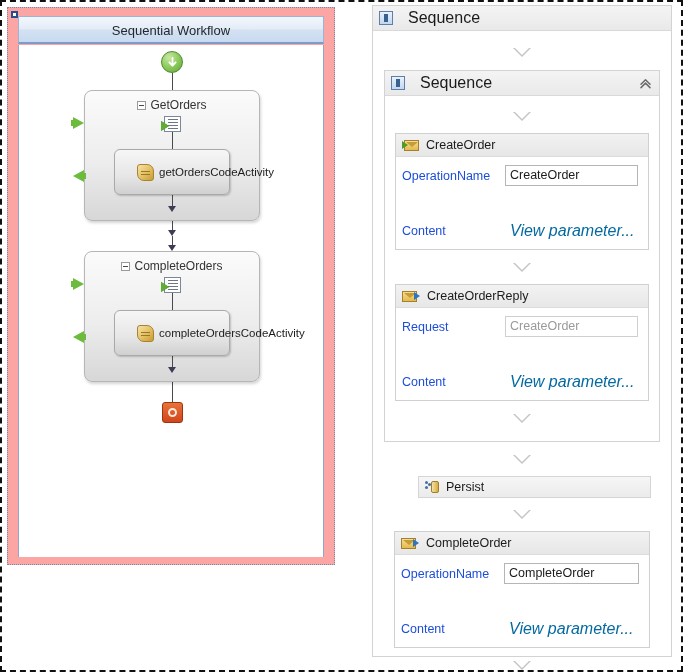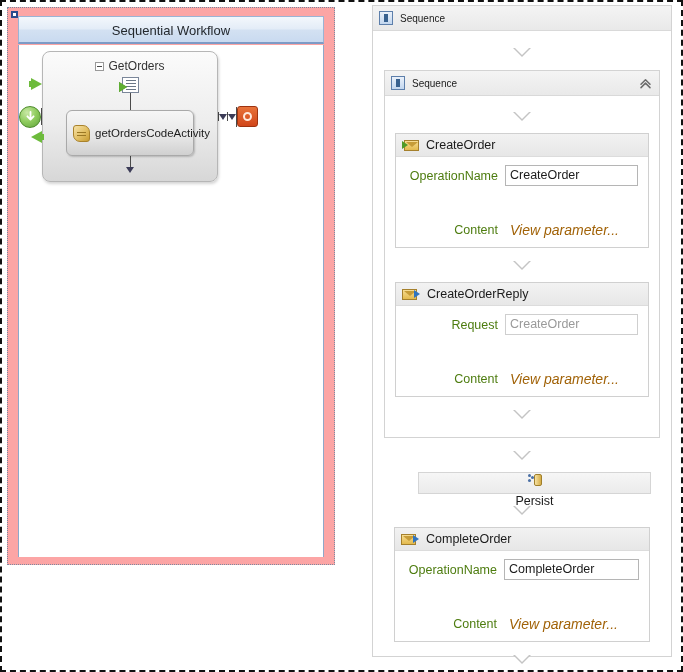--- a/index.html
+++ b/index.html
@@ -45,21 +45,21 @@
   }
   #wf-canvas{
     position:absolute;left:10px;top:37px;width:306px;height:512px;
     background:#ffffff;
     border-left:1px solid #8fa8c9;
     border-right:1px solid #8fa8c9;
     box-sizing:border-box;
   }
   .wf-col{
     position:absolute;left:0;top:0;width:306px;
-    display:flex;flex-direction:row;align-items:center;
+    display:flex;flex-direction:column;align-items:center;
   }
 
   
   .start-dot{
     width:22px;height:22px;border-radius:50%;
     background:radial-gradient(circle at 35% 28%,#c9e8a6 0%,#8fcc5e 48%,#5fa33a 100%);
     border:1px solid #4e8c2d;
     display:flex;align-items:center;justify-content:center;
     box-sizing:border-box;
   }
@@ -96,26 +96,26 @@
   .comp-head{font-size:12px;color:#333;display:flex;align-items:center;gap:4px;}
   .expander{
     width:9px;height:9px;border:1px solid #9a9a9a;background:#fff;
     display:inline-flex;align-items:center;justify-content:center;
     box-sizing:border-box;
   }
   .expander b{display:block;width:5px;height:1px;background:#4a4a4a;}
 
   
   .code-act{
-    position:relative;width:128px;min-height:46px;border-radius:6px;
+    position:relative;width:116px;min-height:46px;border-radius:6px;
     background:linear-gradient(to bottom,#f6f6f6 0%,#e6e6e6 60%,#d0d0d0 100%);
     border:1px solid #a9a9a9;
     box-shadow:1px 1px 2px rgba(0,0,0,.2);
     display:flex;align-items:center;gap:5px;
-    padding:4px 6px;box-sizing:border-box;
+    padding:4px 22px;box-sizing:border-box;
   }
   .code-act span{font-size:11.5px;line-height:14px;color:#1d1d1d;}
 
   
   .scroll-ic{
     width:17px;height:17px;flex:none;position:relative;
     background:linear-gradient(135deg,#f6e2a8 0%,#e2bf63 55%,#c79c33 100%);
     border-radius:3px 7px 3px 7px;border:1px solid #a9822b;
     box-sizing:border-box;
   }
@@ -177,21 +177,21 @@
     box-sizing:border-box;
   }
   .seq-outer{
     border:1px solid #d3d3d3;background:#ffffff;box-sizing:border-box;
   }
   .seq-head{
     height:25px;background:linear-gradient(to bottom,#f4f4f4 0%,#e9e9e9 100%);
     border-bottom:1px solid #d9d9d9;
     display:flex;align-items:center;gap:7px;padding:0 6px;box-sizing:border-box;
   }
-  .seq-head .ttl{font-size:10px;color:#1b1b1b;}
+  .seq-head .ttl{font-size:16px;color:#1b1b1b;margin-left:8px;}
   .seq-ic{
     width:14px;height:14px;flex:none;position:relative;
     background:linear-gradient(to bottom,#eaf1fa,#c3d7ef);
     border:1px solid #5d7fab;box-sizing:border-box;
   }
   .seq-ic:after{
     content:"";position:absolute;left:4px;top:2px;width:4px;height:8px;
     background:#38618f;
   }
   .chev-up{
@@ -217,31 +217,31 @@
   .msg-head{
     height:23px;background:linear-gradient(to bottom,#f2f2f2,#e7e7e7);
     border-bottom:1px solid #dcdcdc;
     display:flex;align-items:center;gap:7px;padding:0 6px;box-sizing:border-box;
     font-size:12.5px;color:#1b1b1b;
   }
   .msg-body{padding:8px 10px 9px 6px;}
   .frow{display:flex;align-items:center;margin-bottom:6px;}
   .frow:last-child{margin-bottom:0;margin-top:36px;}
   .flabel{
-    width:96px;text-align:right;padding-right:7px;
-    font-size:12.5px;color:#4d7c0f;flex:none;
+    width:96px;padding-right:7px;
+    font-size:12.5px;color:#1d4ed8;flex:none;
   }
   .ftext{
     flex:1;height:21px;line-height:19px;box-sizing:border-box;
     border:1px solid #b5b5b5;background:#ffffff;
     padding:0 4px;font-size:12.5px;color:#1b1b1b;
   }
   .ftext.ghost{color:#9a9a9a;border-color:#cfcfcf;}
   .fplaceholder{
-    flex:1;font-size:14px;color:#a16207;font-style:italic;padding-left:5px;
+    flex:1;font-size:16px;color:#0369a1;font-style:italic;padding-left:5px;
   }
   
   .env{
     width:15px;height:11px;flex:none;position:relative;
     background:linear-gradient(to bottom,#f7dd93,#e3ba4e);
     border:1px solid #a5802c;box-sizing:border-box;
   }
   .env:after{
     content:"";position:absolute;left:1px;top:1px;
     width:0;height:0;border-left:6px solid transparent;
@@ -327,20 +327,42 @@
         <div class="arrow-down"></div>
       </div>
 
       <div class="connector" style="height:9px;"></div>
       <div class="arrow-down"></div>
 
 
       <div class="connector" style="height:9px;"></div>
       <div class="arrow-down"></div>
 
+      <div class="comp-act">
+        <span class="sarrow right" style="left:-12px;top:26px;"></span>
+        <span class="sarrow left" style="left:-12px;top:79px;"></span>
+
+        <div class="comp-head">
+          <span class="expander">
+              <b></b>
+            </span>
+          <span>CompleteOrders</span>
+        </div>
+        <div style="height:4px;"></div>
+        <span class="list-ic"></span>
+        <div class="connector" style="height:17px;"></div>
+
+        <div class="code-act">
+          <span class="scroll-ic"></span>
+          <span>completeOrdersCodeActivity</span>
+        </div>
+
+        <div class="connector" style="height:11px;"></div>
+        <div class="arrow-down"></div>
+      </div>
 
       <div class="connector" style="height:20px;"></div>
 
       <div class="stop-sq">
           <i></i>
         </div>
 
     </div>
   </div>
 </div>
@@ -425,21 +447,21 @@
             <span class="tri-out"></span>
           </div>
 
         </div>
       </div>
 
       <div class="tri-wrap" style="padding:13px 0 12px;">
         <span class="tri-out"></span>
       </div>
 
-      <div class="persist-bar" style="margin:0 9px 0 34px;flex-direction:column;">
+      <div class="persist-bar" style="margin:0 9px 0 34px;">
         <span class="db-ic">
           <span class="nd"></span>
             <span class="cyl"></span>
         </span>
         <span>Persist</span>
       </div>
 
       <div class="tri-wrap" style="padding:12px 0 12px;">
         <span class="tri-out"></span>
       </div>

